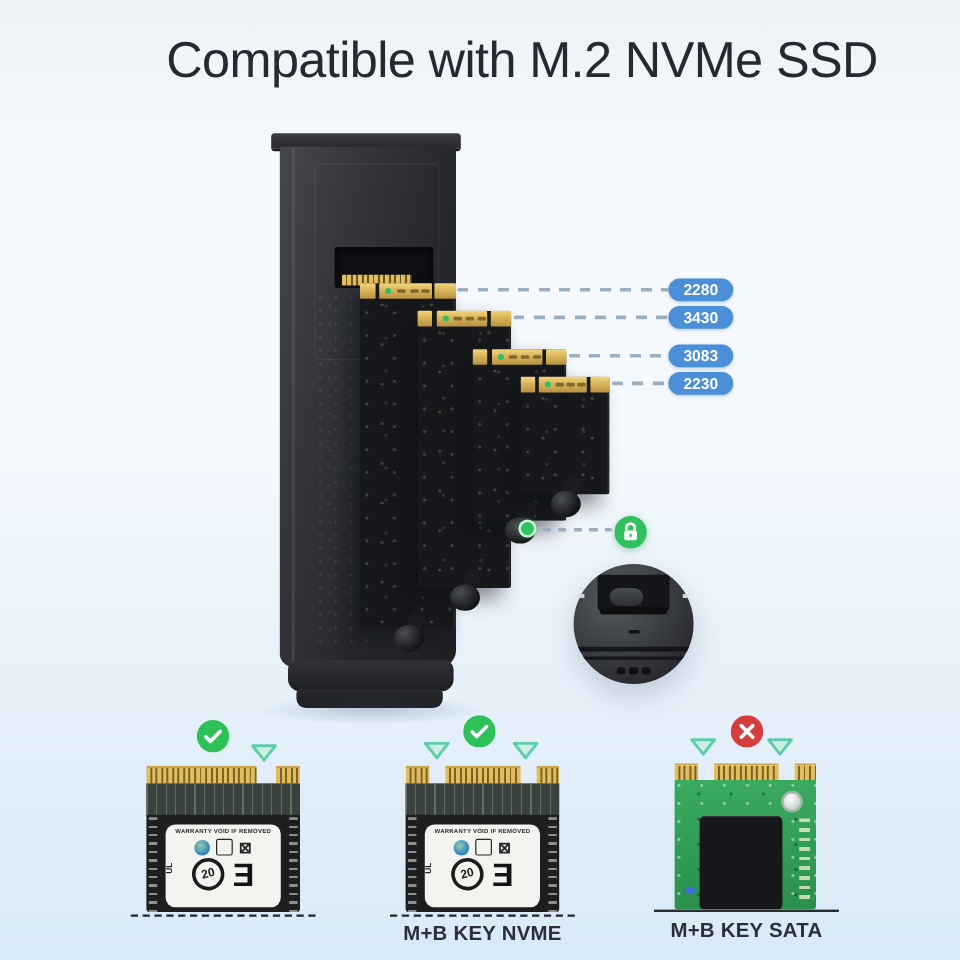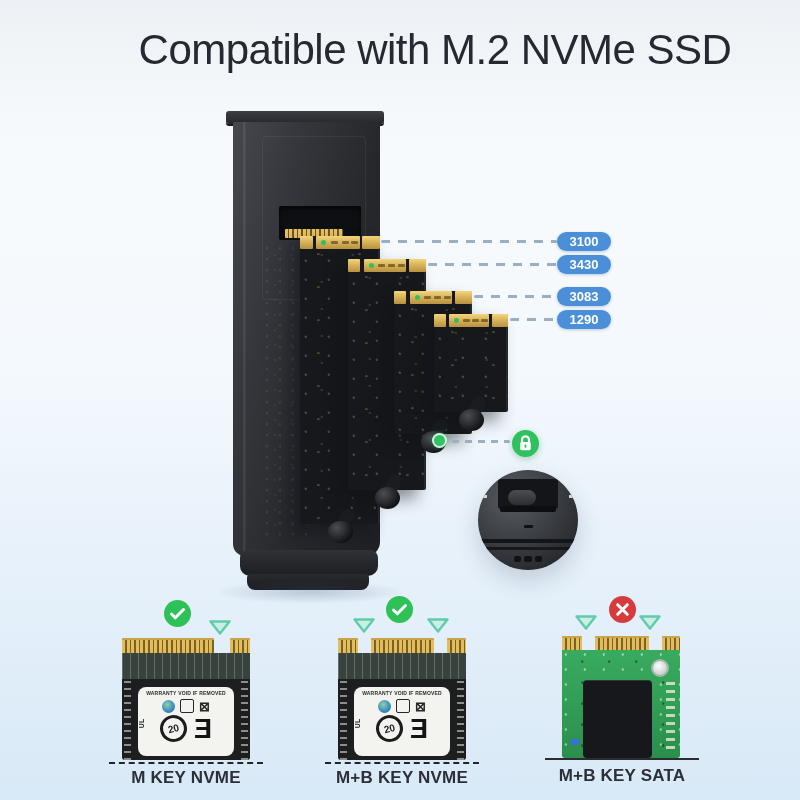--- a/index.html
+++ b/index.html
@@ -253,24 +253,24 @@
     <div class="latch">
       <div class="latch-stem"></div>
         <div class="latch-knob"></div>
     </div>
   </div>
 
   <div class="dash dash1"></div>
   <div class="dash dash2"></div>
   <div class="dash dash3"></div>
   <div class="dash dash4"></div>
-  <div class="pill pill1">3100</div>
+  <div class="pill pill1">2280</div>
   <div class="pill pill2">3430</div>
   <div class="pill pill3">3083</div>
-  <div class="pill pill4">1290</div>
+  <div class="pill pill4">2230</div>
 
   <div class="callout-dot"></div>
   <div class="callout-dash"></div>
   <div class="callout-circle">
     <div class="co-panel"></div>
     <div class="co-tickrow-l"></div>
     <div class="co-tickrow-r"></div>
     <div class="co-knob"></div>
     <div class="co-bar"></div>
     <div class="co-dash"></div>
@@ -322,21 +322,20 @@
           </div>
           <div class="big-row">
             <span class="mark-20">20</span>
             <span class="mark-e">Ǝ</span>
           </div>
           <div class="mark-ul">UL</div>
         </div>
       </div>
     </div>
     <div class="cutline"></div>
-    <div class="blabel">M KEY NVME</div>
   </div>
 
   <div class="bcard bcard2">
     <div class="status-icon" style="left:54px;top:0px;">
       <svg width="27" height="27" viewBox="0 0 27 27">
         <circle cx="13.5" cy="13.5" r="13.5" fill="#2ec157"></circle>
         <path d="M7.5 14 l3.8 3.8 L19.5 9.5" stroke="#ffffff" stroke-width="3" fill="none" stroke-linecap="round" stroke-linejoin="round"></path>
       </svg>
     </div>
     <div class="tri" style="left:20px;top:21px;">

